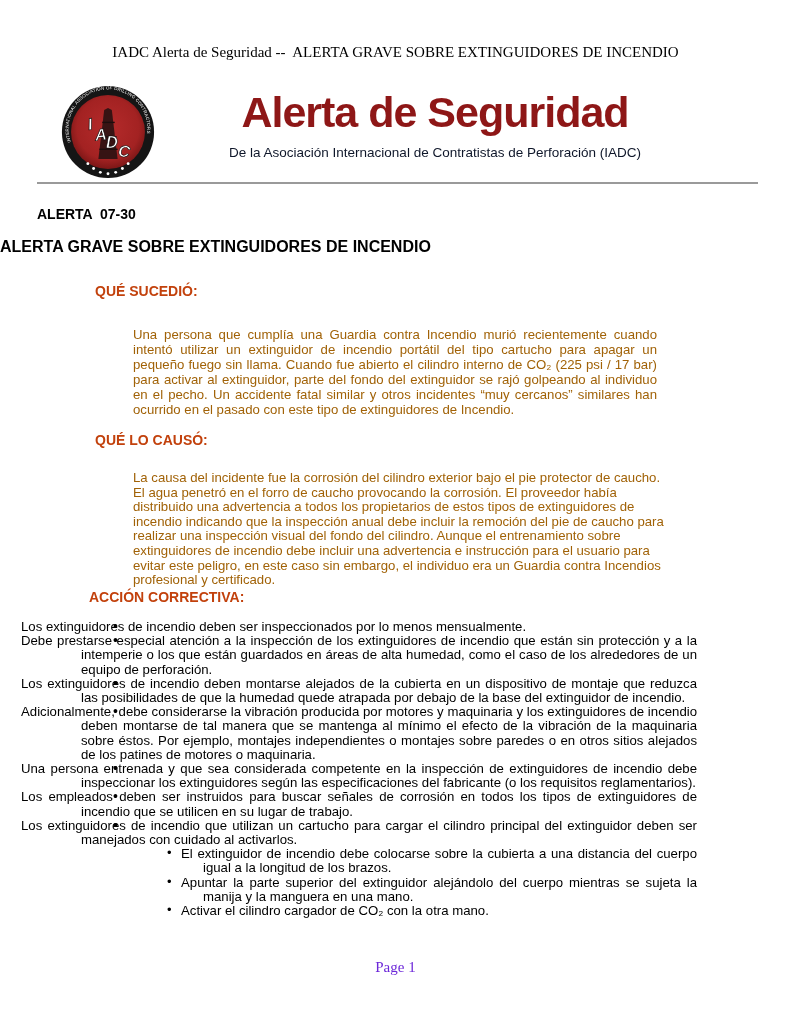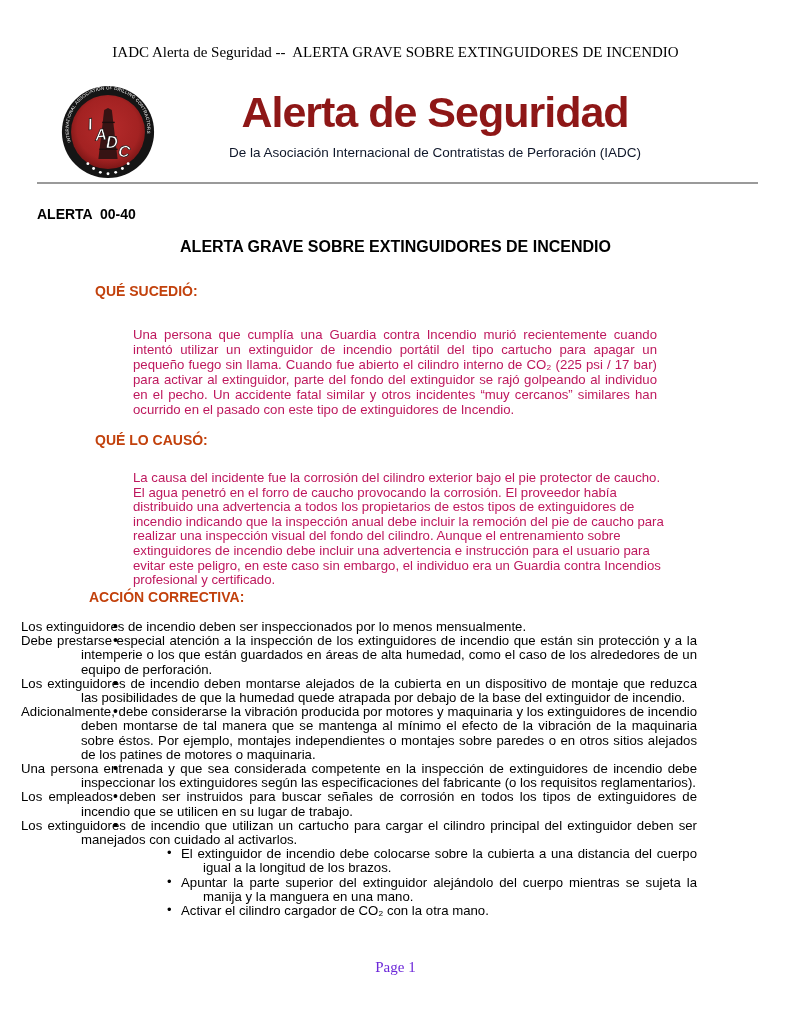--- a/index.html
+++ b/index.html
@@ -34,32 +34,32 @@
   .rule{
     position:absolute;top:182px;left:37px;width:721px;height:0;
     border-top:2px solid #9A9A9A;
   }
   .alert-number{
     position:absolute;top:206px;left:37px;
     font-size:14px;font-weight:bold;white-space:pre;color:#000;
   }
   .alert-title{
     position:absolute;top:238px;left:0;width:791px;
-    text-align:center;font-size:16px;font-weight:bold;color:#000;
+    text-align:left;font-size:16px;font-weight:bold;color:#000;
   }
   .sec-heading{
     position:absolute;
     font-size:14px;font-weight:bold;color:#c2410c;
   }
   .h-sucedio{top:283px;left:95px;}
   .h-causo{top:432px;left:95px;}
   .h-accion{top:589px;left:89px;}
   .para{
     position:absolute;
-    font-size:13.2px;color:#be185d;
+    font-size:13.2px;color:#a16207;
   }
   .para-1{
     top:327px;left:133px;width:524px;
     line-height:15px;text-align:justify;
   }
   .para-2{
     top:471px;left:133px;width:532px;
     line-height:14.6px;text-align:left;
   }
   .bullets{
@@ -132,21 +132,21 @@
       <circle cx="71" cy="83" r="1.5" fill="#ffffff"></circle>
     </svg>
   </div>
 
   <div class="masthead-title">Alerta de Seguridad</div>
 
   <div class="masthead-subtitle">De la Asociación Internacional de Contratistas de Perforación (IADC)</div>
 
   <div class="rule"></div>
 
-  <div class="alert-number">ALERTA  00-40</div>
+  <div class="alert-number">ALERTA  07-30</div>
 
   <div class="alert-title">ALERTA GRAVE SOBRE EXTINGUIDORES DE INCENDIO</div>
 
   <div class="sec-heading h-sucedio">QUÉ SUCEDIÓ:</div>
 
   <div class="para para-1">Una persona que cumplía una Guardia contra Incendio murió recientemente cuando intentó utilizar un extinguidor de incendio portátil del tipo cartucho para apagar un pequeño fuego sin llama. Cuando fue abierto el cilindro interno de CO₂ (225 psi / 17 bar) para activar al extinguidor, parte del fondo del extinguidor se rajó golpeando al individuo en el pecho. Un accidente fatal similar y otros incidentes “muy cercanos” similares han ocurrido en el pasado con este tipo de extinguidores de Incendio.</div>
 
   <div class="sec-heading h-causo">QUÉ LO CAUSÓ:</div>
 
   <div class="para para-2">La causa del incidente fue la corrosión del cilindro exterior bajo el pie protector de caucho. El agua penetró en el forro de caucho provocando la corrosión. El proveedor había distribuido una advertencia a todos los propietarios de estos tipos de extinguidores de incendio indicando que la inspección anual debe incluir la remoción del pie de caucho para realizar una inspección visual del fondo del cilindro. Aunque el entrenamiento sobre extinguidores de incendio debe incluir una advertencia e instrucción para el usuario para evitar este peligro, en este caso sin embargo, el individuo era un Guardia contra Incendios profesional y certificado.</div>

